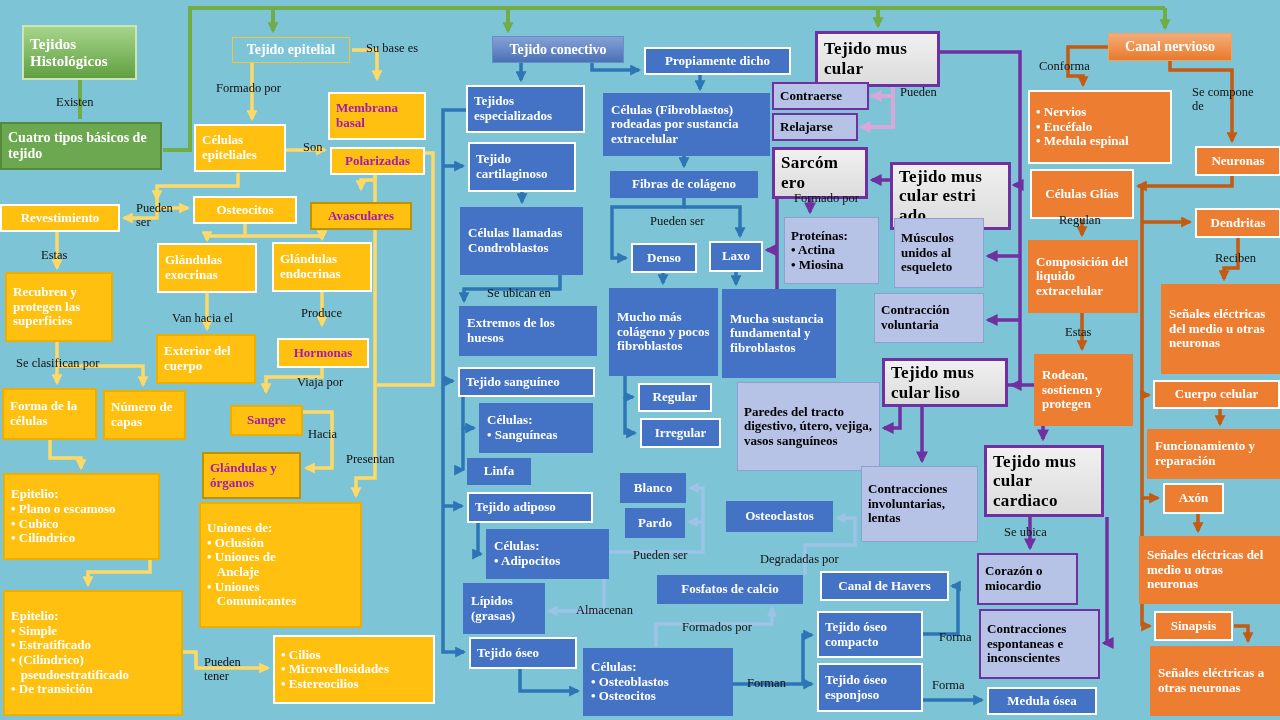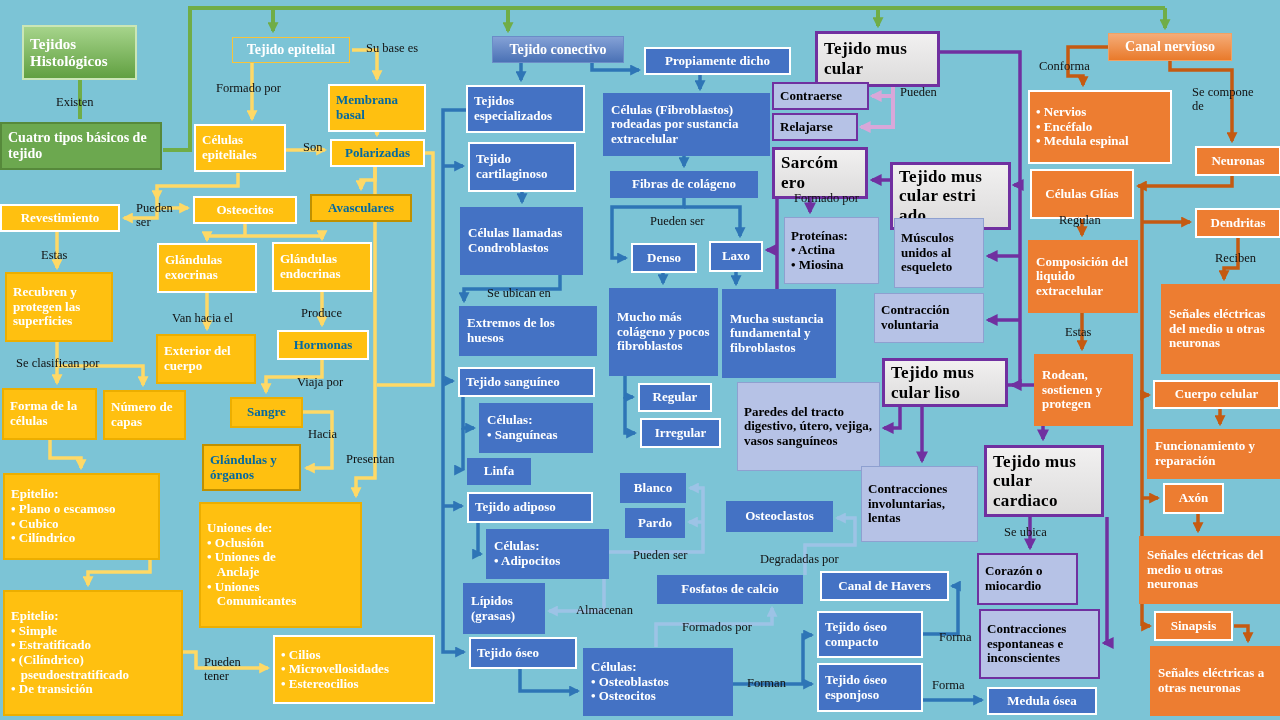--- a/index.html
+++ b/index.html
@@ -11,21 +11,21 @@
   .tc{align-items:center;text-align:center;}
   .lbl{position:absolute;z-index:2;color:#111;font-size:12.5px;line-height:1.1;white-space:pre-line;}
   
   .green-hdr{background:linear-gradient(180deg,#A6D48B,#61A041);border:2px solid #cbe6b6;font-size:15px;}
   .green{background:#6CA84F;border:2px solid #56893B;font-size:14px;}
   
   .gold{background:#FFC010;border:2px solid #ecae00;}
   .gold.wb{border:2.5px solid #fff;}
   .gold.db{border:2px solid #BF9000;}
   .gold-hdr{background:linear-gradient(180deg,#FFD452,#F0A238;border:none);border:1px solid #f6c43c;font-size:14px;}
-  .pale{color:#0369a1;}
+  .pale{color:#a21caf;margin-top:8px;}
   
   .blue{background:#4472C4;border:2px solid #4472C4;}
   .blue.wb{border:2.5px solid #fff;}
   .blue-hdr{background:linear-gradient(180deg,#84A1D6,#4A71B5);border:1px solid #6b8cc7;font-size:14px;}
   
   .peri{background:#B6C2E6;border:1.5px solid #8EA0D0;color:#000000;}
   .peri.pb{border:2.5px solid #7030A0;}
   .grey-hdr{background:linear-gradient(180deg,#F1F0F0,#DDDCDC);border:3px solid #7030A0;color:#000;
             font-size:17px;line-height:1.15;letter-spacing:.3px;}
   

